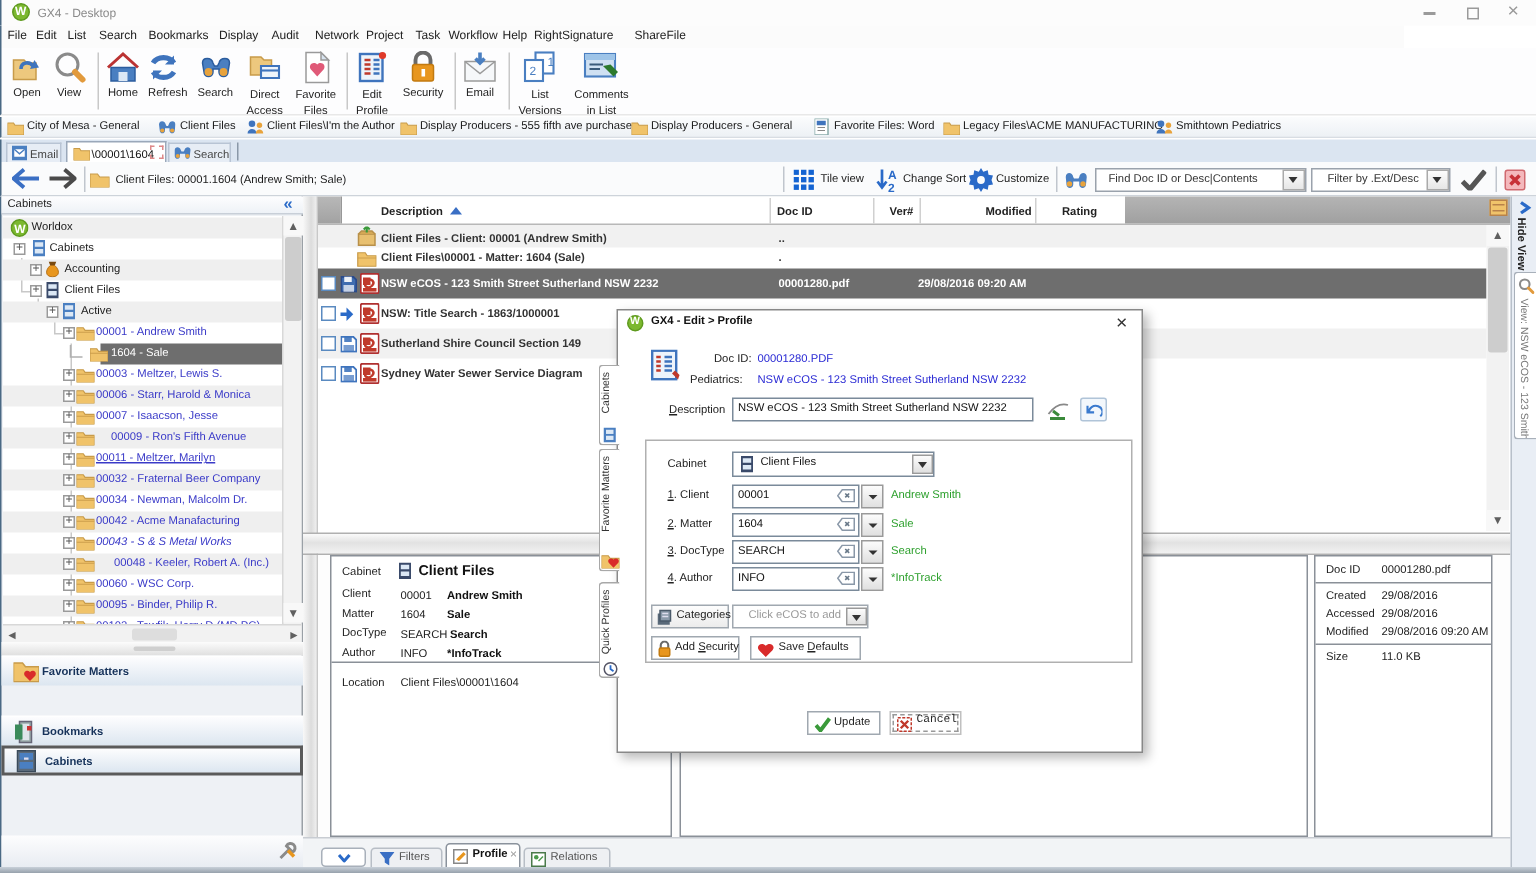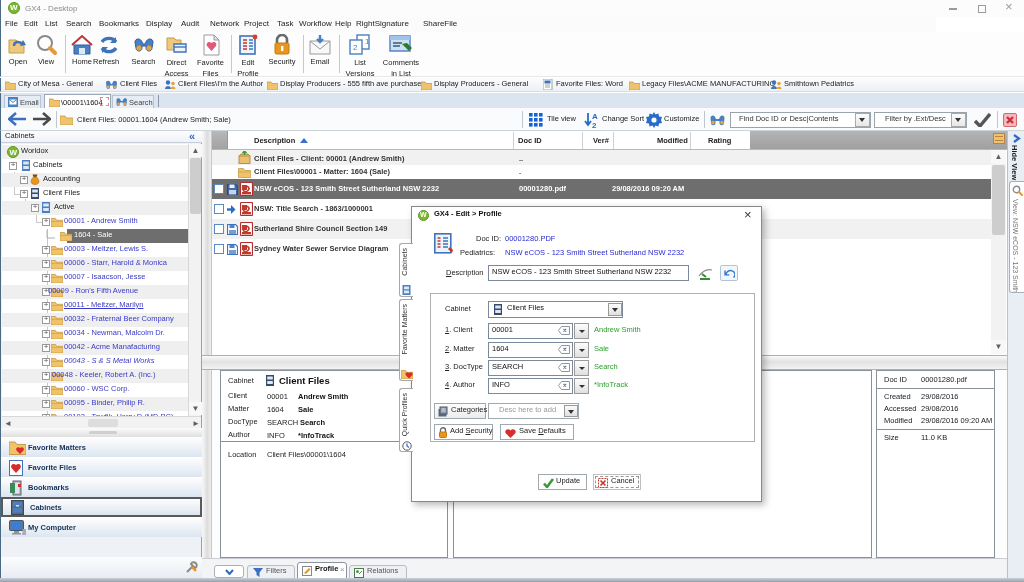--- a/index.html
+++ b/index.html
@@ -56,21 +56,21 @@
     <div style="font-size:7.5px;margin-top:1px;">View</div>
   </div>
   <div class="ab" style="left:66px;top:2px;width:30px;text-align:center;">
     <svg width="24" height="22" style="margin:0 auto">
         <path d="M2 11 L12 2 L22 11" fill="none" stroke="#b33" stroke-width="2"></path>
         <path d="M4 11 h16 v9 h-16 z" fill="#4a7fc1" stroke="#2c5d9e"></path>
         <path d="M9 14 h6 v6 h-6 z" fill="#dce8f5"></path>
       </svg>
     <div style="font-size:7.5px;margin-top:1px;">Home</div>
   </div>
-  <div class="ab" style="left:92px;top:2px;width:32px;text-align:left;">
+  <div class="ab" style="left:92px;top:2px;width:32px;text-align:right;">
     <svg width="24" height="22" style="margin:0 auto">
         <path d="M5 8 A8 7 0 0 1 19 8" fill="none" stroke="#3f74bd" stroke-width="3.4"></path>
         <path d="M19 3 v6 h-6 z" fill="#3f74bd"></path>
         <path d="M19 14 A8 7 0 0 1 5 14" fill="none" stroke="#3f74bd" stroke-width="3.4"></path>
         <path d="M5 19 v-6 h6 z" fill="#3f74bd"></path>
       </svg>
     <div style="font-size:7.5px;margin-top:1px;">Refresh</div>
   </div>
   <div class="ab" style="left:126px;top:2px;width:33px;text-align:center;">
     <svg width="26" height="22" style="margin:0 auto">
@@ -364,21 +364,21 @@
         <path d="M0 4.5 h12" stroke="#c89b4a" stroke-width="0.6"></path>
       </svg>
 <span class="ab" style="left:62px;top:128px;color:#3a3ac8;white-space:nowrap;">00007 - Isaacson, Jesse</span>
 <div class="ab" style="left:0;top:141px;width:186px;height:14px;background:#efefef;"></div>
 <div class="ab" style="left:40px;top:144px;width:8px;height:8px;background:#fff;border:1px solid #9a9a9a;"></div>
 <div class="ab" style="left:41px;top:143px;width:6px;height:8px;color:#555;font-size:8px;line-height:8px;text-align:center;">+</div>
 <svg class="ab" style="left:49px;top:143px;" width="12" height="10">
         <path d="M0 1.5 h4.5 l1.2 1.8 h6.3 v6.7 h-12 z" fill="#f0c36a" stroke="#c89b4a" stroke-width="0.8"></path>
         <path d="M0 4.5 h12" stroke="#c89b4a" stroke-width="0.6"></path>
       </svg>
-<span class="ab" style="left:46px;top:142px;color:#3a3ac8;white-space:nowrap;">00009 - Ron's Fifth Avenue</span>
+<span class="ab" style="left:72px;top:142px;color:#3a3ac8;white-space:nowrap;">00009 - Ron's Fifth Avenue</span>
 <div class="ab" style="left:40px;top:158px;width:8px;height:8px;background:#fff;border:1px solid #9a9a9a;"></div>
 <div class="ab" style="left:41px;top:157px;width:6px;height:8px;color:#555;font-size:8px;line-height:8px;text-align:center;">+</div>
 <svg class="ab" style="left:49px;top:157px;" width="12" height="10">
         <path d="M0 1.5 h4.5 l1.2 1.8 h6.3 v6.7 h-12 z" fill="#f0c36a" stroke="#c89b4a" stroke-width="0.8"></path>
         <path d="M0 4.5 h12" stroke="#c89b4a" stroke-width="0.6"></path>
       </svg>
 <span class="ab" style="left:62px;top:156px;color:#3a3ac8;white-space:nowrap;text-decoration:underline;">00011 - Meltzer, Marilyn</span>
 <div class="ab" style="left:0;top:169px;width:186px;height:14px;background:#efefef;"></div>
 <div class="ab" style="left:40px;top:172px;width:8px;height:8px;background:#fff;border:1px solid #9a9a9a;"></div>
 <div class="ab" style="left:41px;top:171px;width:6px;height:8px;color:#555;font-size:8px;line-height:8px;text-align:center;">+</div>
@@ -409,21 +409,21 @@
         <path d="M0 4.5 h12" stroke="#c89b4a" stroke-width="0.6"></path>
       </svg>
 <span class="ab" style="left:62px;top:212px;color:#3a3ac8;white-space:nowrap;font-style:italic;">00043 - S &amp; S Metal Works</span>
 <div class="ab" style="left:0;top:225px;width:186px;height:14px;background:#efefef;"></div>
 <div class="ab" style="left:40px;top:228px;width:8px;height:8px;background:#fff;border:1px solid #9a9a9a;"></div>
 <div class="ab" style="left:41px;top:227px;width:6px;height:8px;color:#555;font-size:8px;line-height:8px;text-align:center;">+</div>
 <svg class="ab" style="left:49px;top:227px;" width="12" height="10">
         <path d="M0 1.5 h4.5 l1.2 1.8 h6.3 v6.7 h-12 z" fill="#f0c36a" stroke="#c89b4a" stroke-width="0.8"></path>
         <path d="M0 4.5 h12" stroke="#c89b4a" stroke-width="0.6"></path>
       </svg>
-<span class="ab" style="left:50px;top:226px;color:#3a3ac8;white-space:nowrap;">00048 - Keeler, Robert A. (Inc.)</span>
+<span class="ab" style="left:74px;top:226px;color:#3a3ac8;white-space:nowrap;">00048 - Keeler, Robert A. (Inc.)</span>
 <div class="ab" style="left:40px;top:242px;width:8px;height:8px;background:#fff;border:1px solid #9a9a9a;"></div>
 <div class="ab" style="left:41px;top:241px;width:6px;height:8px;color:#555;font-size:8px;line-height:8px;text-align:center;">+</div>
 <svg class="ab" style="left:49px;top:241px;" width="12" height="10">
         <path d="M0 1.5 h4.5 l1.2 1.8 h6.3 v6.7 h-12 z" fill="#f0c36a" stroke="#c89b4a" stroke-width="0.8"></path>
         <path d="M0 4.5 h12" stroke="#c89b4a" stroke-width="0.6"></path>
       </svg>
 <span class="ab" style="left:62px;top:240px;color:#3a3ac8;white-space:nowrap;">00060 - WSC Corp.</span>
 <div class="ab" style="left:0;top:253px;width:186px;height:14px;background:#efefef;"></div>
 <div class="ab" style="left:40px;top:256px;width:8px;height:8px;background:#fff;border:1px solid #9a9a9a;"></div>
 <div class="ab" style="left:41px;top:255px;width:6px;height:8px;color:#555;font-size:8px;line-height:8px;text-align:center;">+</div>
@@ -452,55 +452,38 @@
   </div>
   <div class="ab" style="left:0;top:297px;width:201px;height:9px;background:linear-gradient(#fcfcfc,#dfdfdf);">
     <div class="ab" style="left:88px;top:3px;width:28px;height:3px;background:#cfcfcf;border-radius:2px;"></div>
   </div>
 <div class="ab" style="left:0;top:306px;width:201px;height:20px;background:linear-gradient(#fdfdfe,#dce6f0);border-top:1px solid #fff;">
 <svg class="ab" style="left:8px;top:2px;" width="17" height="15">
         <path d="M0 2 h6 l2 2.5 h9 v10 h-17 z" fill="#f0c36a" stroke="#c89b4a"></path>
         <path d="M11 8 c2-2 5 0 3.5 2.5 l-3.5 3.5 l-3.5-3.5 c-1.5-2.5 1.5-4.5 3.5-2.5 z" fill="#d92b2b"></path>
       </svg>
 <span class="ab" style="left:27px;top:5px;color:#16325a;font-weight:bold;">Favorite Matters</span>
-    </div>
-<div class="ab" style="left:0;top:326px;width:201px;height:20px;background:linear-gradient(#fdfdfe,#dce6f0);border-top:1px solid #fff;">
-<svg class="ab" style="left:8px;top:2px;" width="14" height="16">
-        <rect x="0.5" y="0.5" width="13" height="15" fill="#fff" stroke="#3f74bd"></rect>
-        <path d="M7 5 c2.5-2.5 6 0 4.5 3 l-4.5 5 l-4.5-5 c-1.5-3 2-5.5 4.5-3 z" fill="#d92b2b"></path>
-      </svg>
-<span class="ab" style="left:27px;top:5px;color:#16325a;font-weight:bold;">Favorite Files</span>
     </div>
 <div class="ab" style="left:0;top:346px;width:201px;height:20px;background:linear-gradient(#fdfdfe,#dce6f0);border-top:1px solid #fff;">
 <svg class="ab" style="left:8px;top:2px;" width="15" height="16">
         <rect x="4" y="1" width="8" height="14" fill="#9aa" stroke="#667"></rect>
         <rect x="5.5" y="2.5" width="5" height="11" fill="#dfe5ea"></rect>
         <rect x="1" y="3" width="5" height="10" fill="#3a8a5a"></rect>
         <rect x="9" y="4" width="3" height="3" fill="#c33"></rect>
       </svg>
 <span class="ab" style="left:27px;top:5px;color:#16325a;font-weight:bold;">Bookmarks</span>
     </div>
 <div class="ab" style="left:0;top:366px;width:201px;height:20px;background:linear-gradient(#fdfdfe,#dce6f0);border:2px solid #5a5a5a;">
 <svg class="ab" style="left:8px;top:1px;" width="13" height="15">
         <rect x="0.5" y="0.5" width="12" height="14" fill="#5a6a7a" stroke="#3a4a5a"></rect>
         <rect x="2" y="2" width="9" height="4.5" fill="#4a7fc1"></rect>
         <rect x="2" y="8" width="9" height="4.5" fill="#4a7fc1"></rect>
         <rect x="5" y="5" width="3" height="1.5" fill="#dde"></rect>
       </svg>
 <span class="ab" style="left:27px;top:4px;color:#16325a;font-weight:bold;">Cabinets</span>
-    </div>
-<div class="ab" style="left:0;top:386px;width:201px;height:20px;background:linear-gradient(#fdfdfe,#dce6f0);border-top:1px solid #fff;">
-<svg class="ab" style="left:8px;top:2px;" width="18" height="15">
-        <rect x="0.5" y="0.5" width="14" height="10" rx="1" fill="#6a7684" stroke="#4a5664"></rect>
-        <rect x="2" y="2" width="11" height="7" fill="#3a7fd4"></rect>
-        <rect x="5" y="11" width="5" height="2" fill="#8a96a4"></rect>
-        <rect x="3" y="13" width="9" height="1.5" fill="#8a96a4"></rect>
-        <path d="M14 9 h3 v6 h-4" fill="#aab"></path>
-      </svg>
-<span class="ab" style="left:27px;top:5px;color:#16325a;font-weight:bold;">My Computer</span>
     </div>
   <div class="ab" style="left:0;top:426px;width:201px;height:21px;background:linear-gradient(#fdfdfe,#e8ecf2);">
     <svg class="ab" style="left:184px;top:4px;" width="13" height="13">
         <path d="M2 11 L8 5 M6 3 a3 3 0 1 1 4 4 z" stroke="#8a8a8a" stroke-width="2" fill="none"></path>
         <path d="M7 6 l4 4" stroke="#e8961e" stroke-width="2.4"></path>
       </svg>
   </div>
 </div>
 <div class="ab" style="left:202px;top:131px;width:10px;height:432px;background:linear-gradient(90deg,#f8f8f8,#dcdcdc 60%,#efefef);border-right:1px solid #c8c8c8;"></div>
 <div class="ab" style="left:212px;top:131px;width:795px;height:19px;background:#fff;border-bottom:1px solid #b8b8b8;">
@@ -775,21 +758,21 @@
 <span class="ab" style="left:182px;top:173px;color:#2da02d;">*InfoTrack</span>
   <div class="ab" style="left:22px;top:196px;width:52px;height:16px;background:linear-gradient(#fdfdfd,#ececec);border:1px solid #a0a8b0;">
     <svg class="ab" style="left:3px;top:2px;" width="11" height="11">
         <rect x="0.5" y="3" width="8" height="7.5" fill="#5a6a7a"></rect>
         <rect x="2" y="1" width="7" height="7" fill="#8a9aaa" stroke="#4a5a6a"></rect>
         <path d="M3.5 3 h4 M3.5 5 h4" stroke="#dde"></path>
       </svg>
     <span class="ab" style="left:16px;top:1px;color:#222;">Categories</span>
   </div>
   <div class="ab" style="left:76px;top:196px;width:91px;height:16px;background:#fff;border:1px solid #a0a8b0;">
-    <span class="ab" style="left:10px;top:1px;color:#999;">Desc here to add</span>
+    <span class="ab" style="left:10px;top:1px;color:#999;">Click eCOS to add</span>
     <div class="ab" style="left:75px;top:1px;width:14px;height:12px;background:linear-gradient(#fcfcfc,#e0e0e0);border:1px solid #9a9a9a;">
         <div style="margin:4px 0 0 3px;width:0;height:0;border-left:3.5px solid transparent;border-right:3.5px solid transparent;border-top:4px solid #333;"></div>
       </div>
   </div>
   <div class="ab" style="left:22px;top:217px;width:59px;height:16px;background:#fff;border:1px solid #a0a8b0;">
     <svg class="ab" style="left:3px;top:2px;" width="10" height="11">
         <path d="M2.5 5 v-1.8 a2.5 2.5 0 0 1 5 0 V5" fill="none" stroke="#6a6a6a" stroke-width="1.4"></path>
         <rect x="1.5" y="5" width="7" height="5.5" rx="1" fill="#e8961e" stroke="#c27a10"></rect>
       </svg>
     <span class="ab" style="left:15px;top:1px;color:#222;">Add <u>S</u>ecurity</span>
@@ -804,21 +787,21 @@
     <svg class="ab" style="left:4px;top:3px;" width="11" height="10">
         <path d="M1 5.5 L4 9 L10 1" stroke="#3a9a3a" stroke-width="2.6" fill="none"></path>
       </svg>
     <span class="ab" style="left:17px;top:1px;color:#222;">Update</span>
   </div>
   <div class="ab" style="left:181px;top:267px;width:48px;height:16px;background:#fff;border:1px solid #c0c0c0;outline:1px dashed #999;outline-offset:-3px;">
     <svg class="ab" style="left:4px;top:3px;" width="10" height="10">
         <rect x="0.5" y="0.5" width="9" height="9" fill="#fff" stroke="#c0392b" stroke-dasharray="2 1"></rect>
         <path d="M2.5 2.5 l5 5 M7.5 2.5 l-5 5" stroke="#c0392b" stroke-width="1.6"></path>
       </svg>
-    <span class="ab" style="left:17px;top:1px;color:#222;">Cancel</span>
+    <span class="ab" style="left:17px;top:1px;color:#222;font-family:Liberation Mono, monospace;">Cancel</span>
   </div>
 
 <div class="ab" style="left:-13px;top:36px;width:14px;height:54px;background:#fff;border:1px solid #a8a8a8;border-right:none;border-radius:3px 0 0 3px;">
   <div class="ab vt" style="left:1px;top:4px;transform:rotate(180deg);color:#333;font-size:7px;">Cabinets</div>
   <svg class="ab" style="left:2px;top:41px;" width="9" height="10">
         <rect x="0.5" y="0" width="8" height="10" fill="#4a7fc1"></rect>
         <rect x="2" y="1.5" width="5" height="2.8" fill="#dce8f5"></rect>
         <rect x="2" y="5.5" width="5" height="2.8" fill="#dce8f5"></rect>
       </svg>
 </div>

